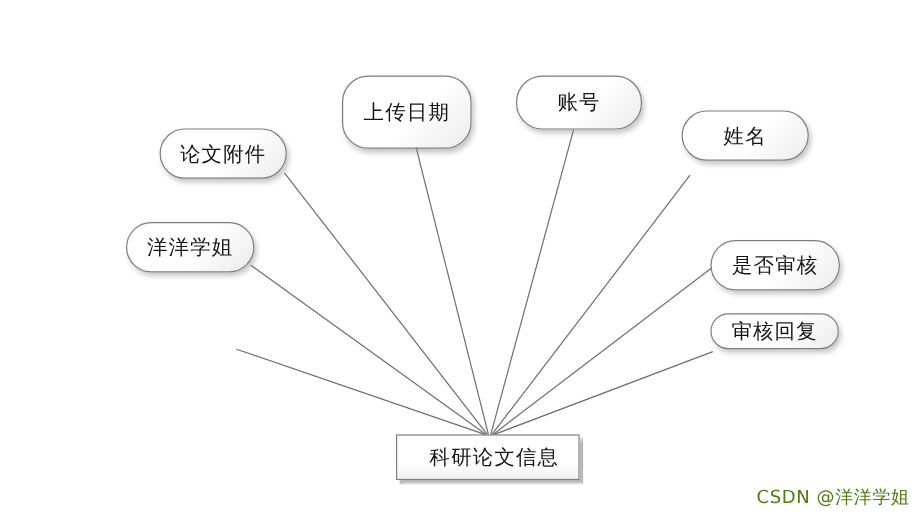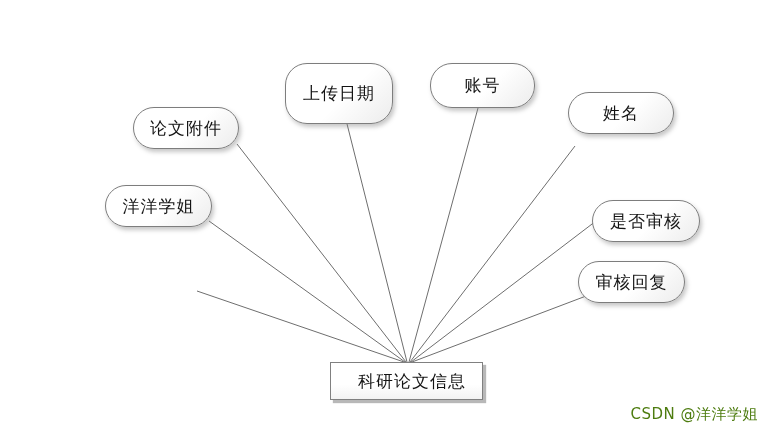--- a/index.html
+++ b/index.html
@@ -91,21 +91,21 @@
 
   <div class="node attr-node" style="left:105px; top:185px; width:107px; height:42px;">
     <span>洋洋学姐</span>
   </div>
 
   <div class="node attr-node" style="left:592px; top:200px; width:108px; height:42px;">
     <span>是否审核</span>
   </div>
 
 
-  <div class="node attr-node" style="left:578px; top:261px; width:107px; height:42px;">
+  <div class="node attr-node" style="left:592px; top:261px; width:107px; height:30px;">
     <span>审核回复</span>
   </div>
 
   <div class="node entity-node" style="left:330px; top:362px; width:153px; height:38px;">
     <span>科研论文信息</span>
   </div>
 
   <div class="watermark">CSDN @洋洋学姐</div>
 
 </div>

